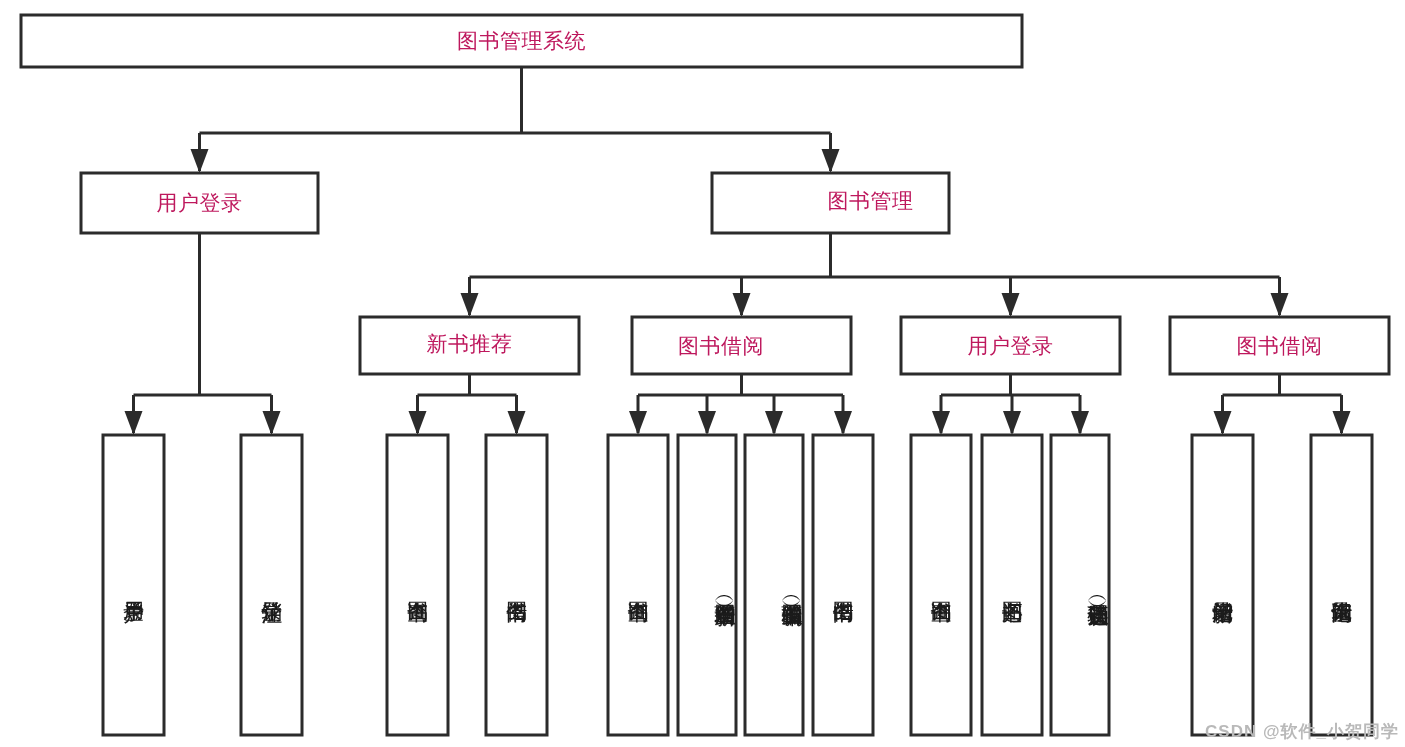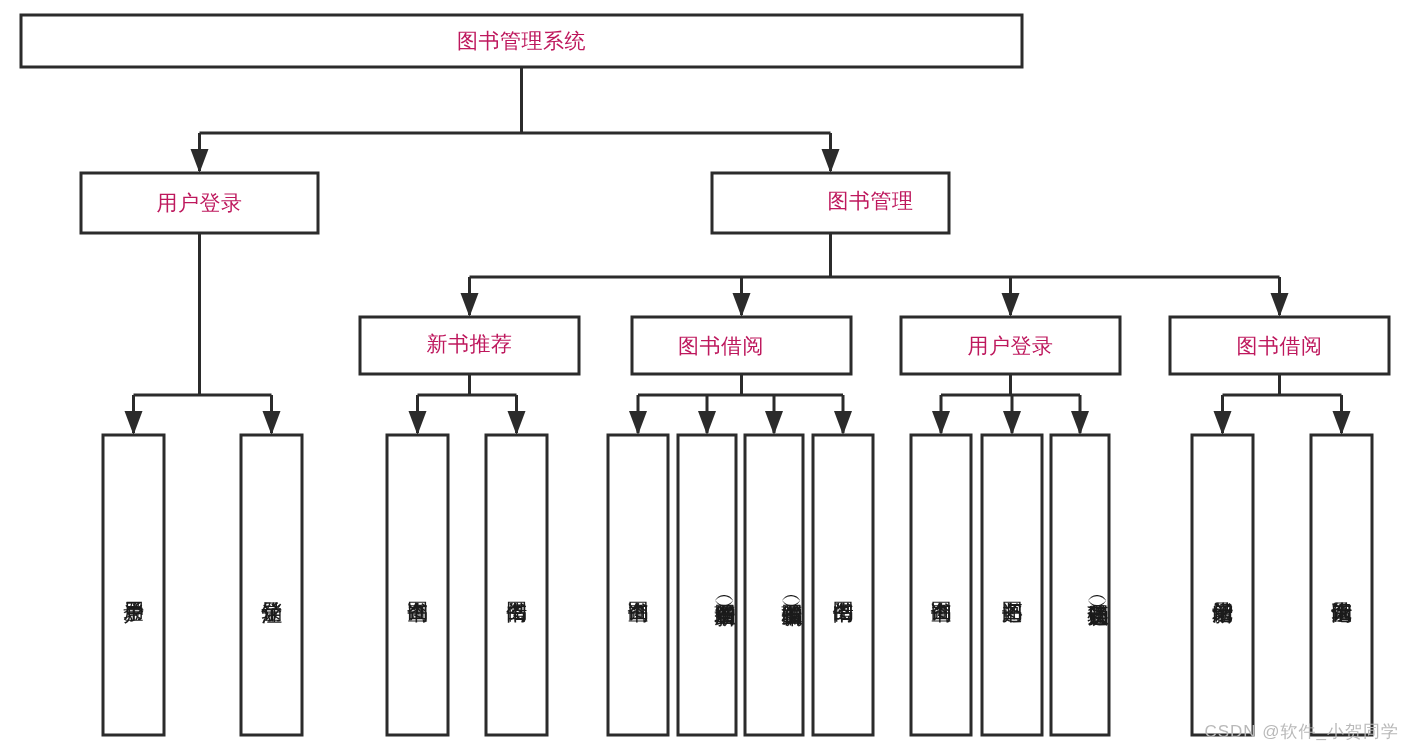--- a/index.html
+++ b/index.html
@@ -72,20 +72,21 @@
   }
   .watermark {
     position: absolute;
     right: 6px;
     bottom: 4px;
     font-size: 17px;
     color: #b9b9b9;
     letter-spacing: 1px;
     white-space: nowrap;
     user-select: none;
+    font-weight: bold;
   }
 </style>
 </head>
 <body>
 
 <div id="diagram-root">
 
   <svg id="tree-svg" viewBox="0 0 1405 747" xmlns="http://www.w3.org/2000/svg">
     <g id="boxes-layer">
         <rect x="21" y="15" width="1001" height="52" class="node-box"></rect>

